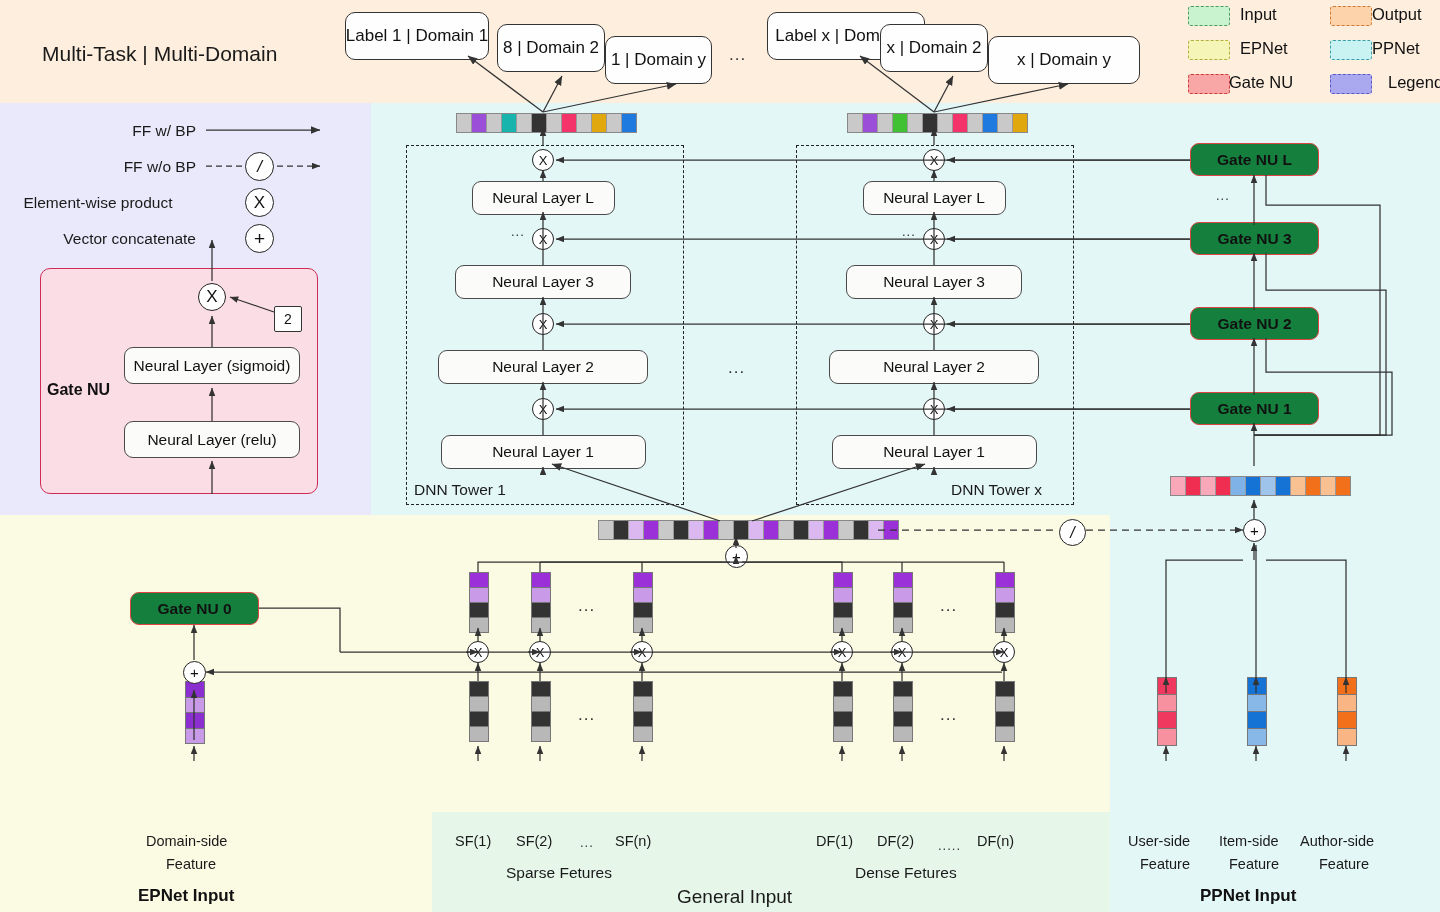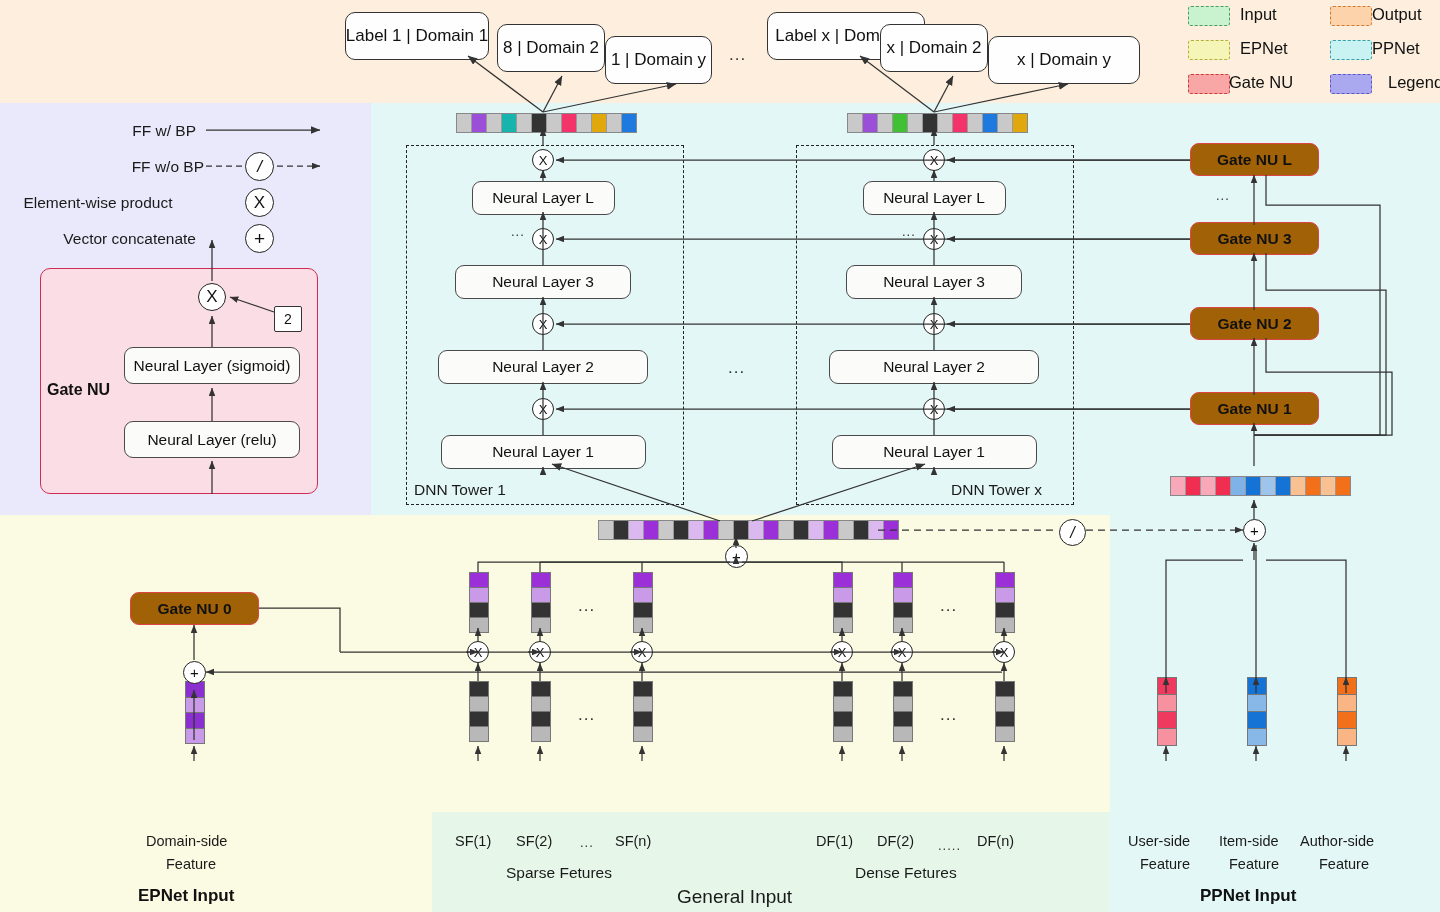--- a/index.html
+++ b/index.html
@@ -26,21 +26,21 @@
   .dots{position:absolute;font-size:17px;color:#333;letter-spacing:1px;}
   .dots-s{position:absolute;font-size:13px;color:#333;letter-spacing:1px;}
 
   
   .rbox{position:absolute;background:#fbfbf9;border:1.3px solid #4a4a4a;border-radius:9px;
         display:flex;align-items:center;justify-content:center;font-size:15.5px;color:#111;
         box-sizing:border-box;white-space:nowrap;}
   .obox{position:absolute;background:#fefefe;border:1.3px solid #333;border-radius:10px;
         display:flex;align-items:center;justify-content:center;font-size:17px;color:#111;
         box-sizing:border-box;white-space:nowrap;}
-  .gate{position:absolute;background:#a16207;border:1.6px solid #d44;border-radius:9px;
+  .gate{position:absolute;background:#15803d;border:1.6px solid #d44;border-radius:9px;
         display:flex;align-items:center;justify-content:center;font-size:15.5px;font-weight:bold;
         color:#111;box-sizing:border-box;white-space:nowrap;}
   .embed{position:absolute;background:#fdfdfb;border:1.3px solid #333;border-radius:10px;
         display:flex;align-items:center;justify-content:center;font-size:19px;color:#111;
         box-sizing:border-box;}
   .gatepanel{position:absolute;background:#fbdde6;border:1.6px solid #d02b52;border-radius:10px;box-sizing:border-box;}
   .dashtower{position:absolute;border:1.9px dashed #222;box-sizing:border-box;}
   .numbox{position:absolute;background:#fff;border:1.2px solid #333;border-radius:2px;
           display:flex;align-items:center;justify-content:center;font-size:14px;color:#111;}
 
@@ -66,39 +66,40 @@
 
 <div id="stage">
 
   <div class="region" id="bg-output"></div>
   <div class="region" id="bg-ppnet"></div>
   <div class="region" id="bg-legend"></div>
   <div class="region" id="bg-epnet"></div>
   <div class="region" id="bg-ppnet2"></div>
   <div class="region" id="bg-general"></div>
 
+  <div class="ttl" style="left:42px;top:42px;">Multi-Task | Multi-Domain</div>
 
   <div id="legend-top">
       <div class="lgchip" style="left:1188px;top:6px;background:#c9f2cf;border:1.6px dashed #4f9a5c;"></div>
       <div class="lgtxt" style="left:1240px;top:5px;">Input</div>
       <div class="lgchip" style="left:1330px;top:6px;background:#fcd3ab;border:1.6px dashed #cf7a33;"></div>
       <div class="lgtxt" style="left:1372px;top:5px;">Output</div>
       <div class="lgchip" style="left:1188px;top:40px;background:#f6f5b8;border:1.6px dashed #b2ae3d;"></div>
       <div class="lgtxt" style="left:1240px;top:39px;">EPNet</div>
       <div class="lgchip" style="left:1330px;top:40px;background:#c9f3f3;border:1.6px dashed #3aa0a8;"></div>
       <div class="lgtxt" style="left:1372px;top:39px;">PPNet</div>
       <div class="lgchip" style="left:1188px;top:74px;background:#f8a6a6;border:1.6px dashed #cc3b3b;"></div>
       <div class="lgtxt" style="left:1229px;top:73px;">Gate NU</div>
       <div class="lgchip" style="left:1330px;top:74px;background:#aaa8ee;border:1.6px dashed #5b57c9;"></div>
       <div class="lgtxt" style="left:1372px;top:73px;padding-left:16px;">Legend</div>
     </div>
 
   <div id="legend-rows">
       <div class="lbl" style="left:0px;top:122px;width:196px;text-align:right;font-size:15.5px;">FF w/ BP</div>
-      <div class="lbl" style="left:0px;top:158px;width:196px;text-align:right;font-size:15.5px;padding-left:8px;">FF w/o BP</div>
+      <div class="lbl" style="left:0px;top:158px;width:196px;text-align:right;font-size:15.5px;">FF w/o BP</div>
       <div class="lbl" style="left:0px;top:194px;width:196px;text-align:center;font-size:15.5px;">Element-wise product</div>
       <div class="lbl" style="left:0px;top:230px;width:196px;text-align:right;font-size:15.5px;">Vector concatenate</div>
       <div class="circ" style="left:245px;top:152px;width:29px;height:29px;font-size:17px;font-style:italic;">/</div>
       <div class="circ" style="left:245px;top:188px;width:29px;height:29px;font-size:17px;">X</div>
       <div class="circ" style="left:245px;top:224px;width:29px;height:29px;font-size:19px;">+</div>
     </div>
 
   <div class="gatepanel" style="left:40px;top:268px;width:278px;height:226px;"></div>
   <div class="lbl-b" style="left:47px;top:381px;">Gate NU</div>
   <div class="rbox" style="left:124px;top:347px;width:176px;height:37px;">Neural Layer (sigmoid)</div>

